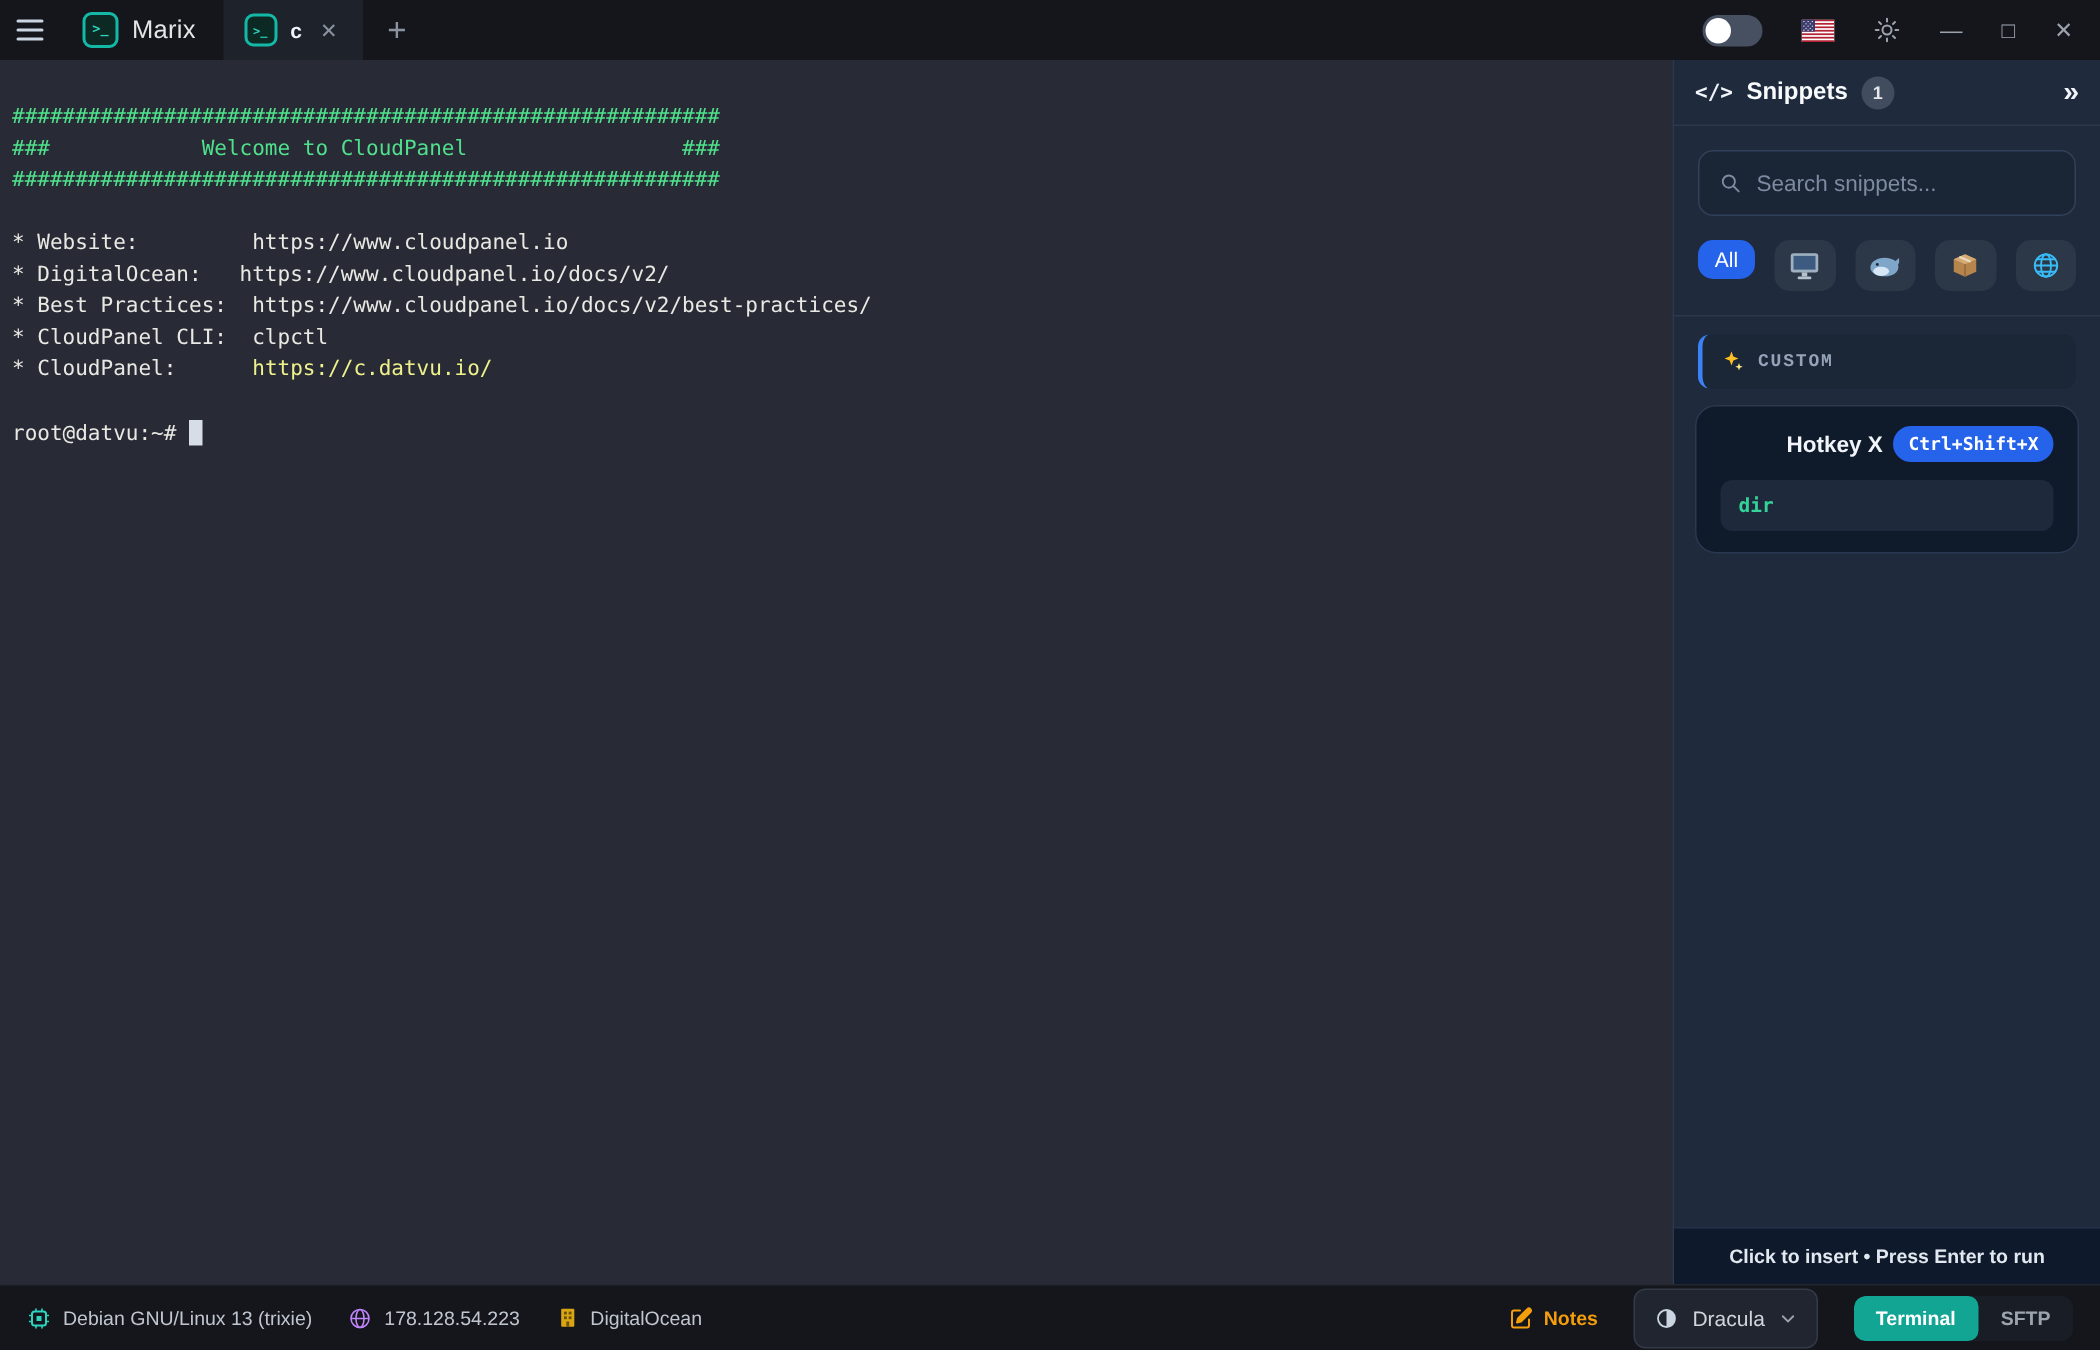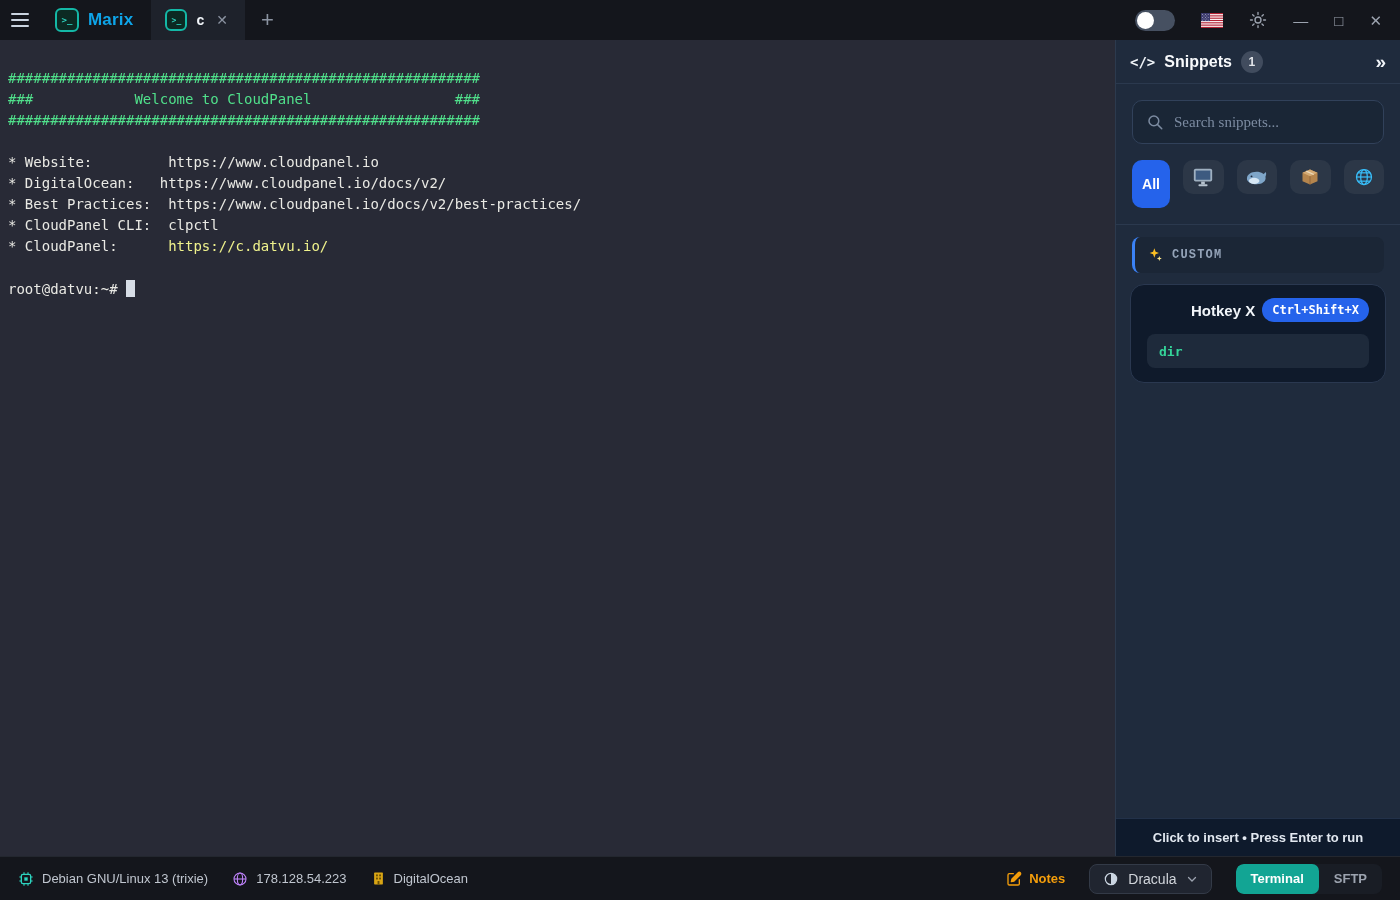--- a/index.html
+++ b/index.html
@@ -11,21 +11,21 @@
     display: flex;
     flex-direction: column;
   }
 
   
   .topbar { height: 40px; background: #14161c; display: flex; align-items: center; flex: 0 0 40px; }
   .hamburger { width: 40px; height: 40px; display: flex; flex-direction: column; justify-content: center; gap: 4px; padding: 0 11px; cursor: pointer; }
   .hamburger span { display: block; height: 2px; border-radius: 1px; background: #cbd5e1; }
   .brand { display: flex; align-items: center; gap: 9px; padding: 0 18px 0 15px; }
   .term-logo { width: 24px; height: 24px; border-radius: 6px; background: #0c2a23; border: 2px solid #14b8a6; color: #2dd4bf; font-family: "DejaVu Sans Mono", monospace; font-size: 9px; font-weight: bold; display: flex; align-items: center; justify-content: center; }
-  .brand-name { font-size: 17px; font-weight: bold; color: #0ea5e9; letter-spacing: .2px; }
+  .brand-name { font-size: 17px; font-weight: normal; color: #e5e5e5; letter-spacing: .2px; }
   .tab { height: 40px; background: #1e222b; display: flex; align-items: center; gap: 9px; padding: 0 14px; cursor: pointer; }
   .tab .term-logo { width: 22px; height: 22px; font-size: 8px; }
   .tab-label { font-size: 14px; font-weight: bold; color: #f1f5f9; }
   .tab-close { color: #8b93a1; font-size: 14px; padding: 2px 3px; }
   .tab-plus { color: #8b93a1; font-size: 22px; font-weight: 300; padding: 0 16px; cursor: pointer; }
   .topbar-right { margin-left: auto; display: flex; align-items: center; gap: 26px; padding-right: 18px; }
   .toggle { width: 40px; height: 21px; border-radius: 11px; background: #465061; position: relative; cursor: pointer; }
   .toggle .knob { position: absolute; left: 2px; top: 2px; width: 17px; height: 17px; border-radius: 50%; background: #ffffff; }
   .winbtn { color: #9ca3af; font-size: 15px; cursor: pointer; line-height: 1; }
   .iconbtn { display: flex; align-items: center; cursor: pointer; }
@@ -42,41 +42,41 @@
   
   .sidebar { width: 285px; flex: 0 0 285px; background: #1f2b3d; border-left: 1px solid #2c3a4e; display: flex; flex-direction: column; }
   .sb-header { height: 43px; display: flex; align-items: center; gap: 9px; padding: 0 14px; flex: 0 0 43px; }
   .code-ic { font-family: "DejaVu Sans Mono", monospace; font-weight: bold; font-size: 14px; color: #f1f5f9; }
   .sb-title { font-size: 16px; font-weight: bold; color: #f8fafc; }
   .count-badge { width: 22px; height: 22px; border-radius: 50%; background: #414c5e; color: #e5e7eb; font-size: 12px; font-weight: bold; display: flex; align-items: center; justify-content: center; }
   .collapse-ic { margin-left: auto; color: #f1f5f9; font-size: 19px; font-weight: bold; cursor: pointer; }
   .sb-div { height: 1px; background: #2b394e; flex: 0 0 1px; }
   .search-wrap { padding: 16px 16px 14px; }
   .search-box { height: 44px; background: #1a2636; border: 1px solid #31415a; border-radius: 10px; display: flex; align-items: center; gap: 10px; padding: 0 13px; }
-  .search-box input { flex: 1; background: transparent; border: none; outline: none; color: #14b8a6; font-size: 15px; font-family: Liberation Serif, serif; }
+  .search-box input { flex: 1; background: transparent; border: none; outline: none; color: #14b8a6; font-size: 15px; font-family: Liberation Sans, sans-serif; }
   .search-box input::placeholder { color: #7c8ba1; }
   .filters { display: flex; gap: 13px; padding: 2px 16px 16px; }
-  .f-all { min-width: 38px; height: 48px; border-radius: 10px; background: #2563eb; color: #fff; font-size: 14px; font-weight: bold; display: flex; align-items: center; justify-content: center; padding: 12px 10px; cursor: pointer; }
+  .f-all { min-width: 38px; height: 26px; border-radius: 10px; background: #2563eb; color: #fff; font-size: 14px; font-weight: normal; display: flex; align-items: center; justify-content: center; padding: 12px 10px; cursor: pointer; }
   .f-tile { width: 44px; height: 34px; border-radius: 10px; background: #2c3747; display: flex; align-items: center; justify-content: center; cursor: pointer; }
   .custom-bar { margin: 12px 16px 0; height: 36px; background: #1b2636; border-left: 3px solid #3b82f6; border-radius: 8px; display: flex; align-items: center; gap: 9px; padding-left: 12px; cursor: pointer; font-family: Liberation Mono, monospace; }
   .custom-label { font-size: 12px; font-weight: bold; letter-spacing: 1.2px; color: #94a3b8; }
   .card { margin: 11px 14px 0; background: #0f1a2b; border: 1px solid #2a3850; border-radius: 14px; padding: 13px 16px 14px; cursor: pointer; }
   .card-head { display: flex; align-items: center; justify-content: space-between; margin-left: 44px; }
   .card-title { font-size: 15px; font-weight: bold; color: #f1f5f9; }
   .hotkey-badge { background: #2563eb; color: #fff; border-radius: 999px; padding: 5px 10px; font-family: "DejaVu Sans Mono", monospace; font-size: 12px; font-weight: bold; }
   .codebox { margin-top: 12px; background: #1e2a3b; border-radius: 8px; padding: 8px 12px; }
   .codebox code { font-family: "DejaVu Sans Mono", monospace; font-size: 13px; font-weight: bold; color: #34d399; }
   .sb-footer { margin-top: auto; height: 38px; background: #0e1a2c; border-top: 1px solid #223149; display: flex; align-items: center; justify-content: center; font-size: 13px; font-weight: bold; color: #e2e8f0; flex: 0 0 38px; }
 
   
   .statusbar { height: 44px; flex: 0 0 44px; background: #14161c; border-top: 1px solid #23272f; display: flex; align-items: center; padding: 0 18px; gap: 24px; font-size: 13px; color: #c0c6cf; }
   .sb-item { display: flex; align-items: center; gap: 8px; }
   .sb-spacer { flex: 1; }
   .notes-btn { display: flex; align-items: center; gap: 7px; color: #f59e0b; font-size: 13px; font-weight: bold; cursor: pointer; }
-  .theme-btn { height: 30px; background: #202530; border: 1px solid #333a47; border-radius: 8px; display: flex; align-items: center; gap: 9px; padding: 0 13px; color: #d1d5db; font-size: 14px; cursor: pointer; }
+  .theme-btn { height: 40px; background: #202530; border: 1px solid #333a47; border-radius: 8px; display: flex; align-items: center; gap: 9px; padding: 0 13px; color: #d1d5db; font-size: 14px; cursor: pointer; }
   .seg { height: 30px; background: #191d25; border-radius: 8px; display: flex; align-items: stretch; overflow: hidden; }
   .seg-on { background: #12a594; color: #ffffff; border-radius: 7px; font-size: 13px; font-weight: bold; display: flex; align-items: center; padding: 0 15px; cursor: pointer; text-align: center; }
   .seg-off { color: #9ca3af; font-size: 13px; font-weight: bold; display: flex; align-items: center; padding: 0 15px; cursor: pointer; }
 </style>
 </head>
 <body>
 
 <div class="topbar">
   <div class="hamburger">
       <span></span>

